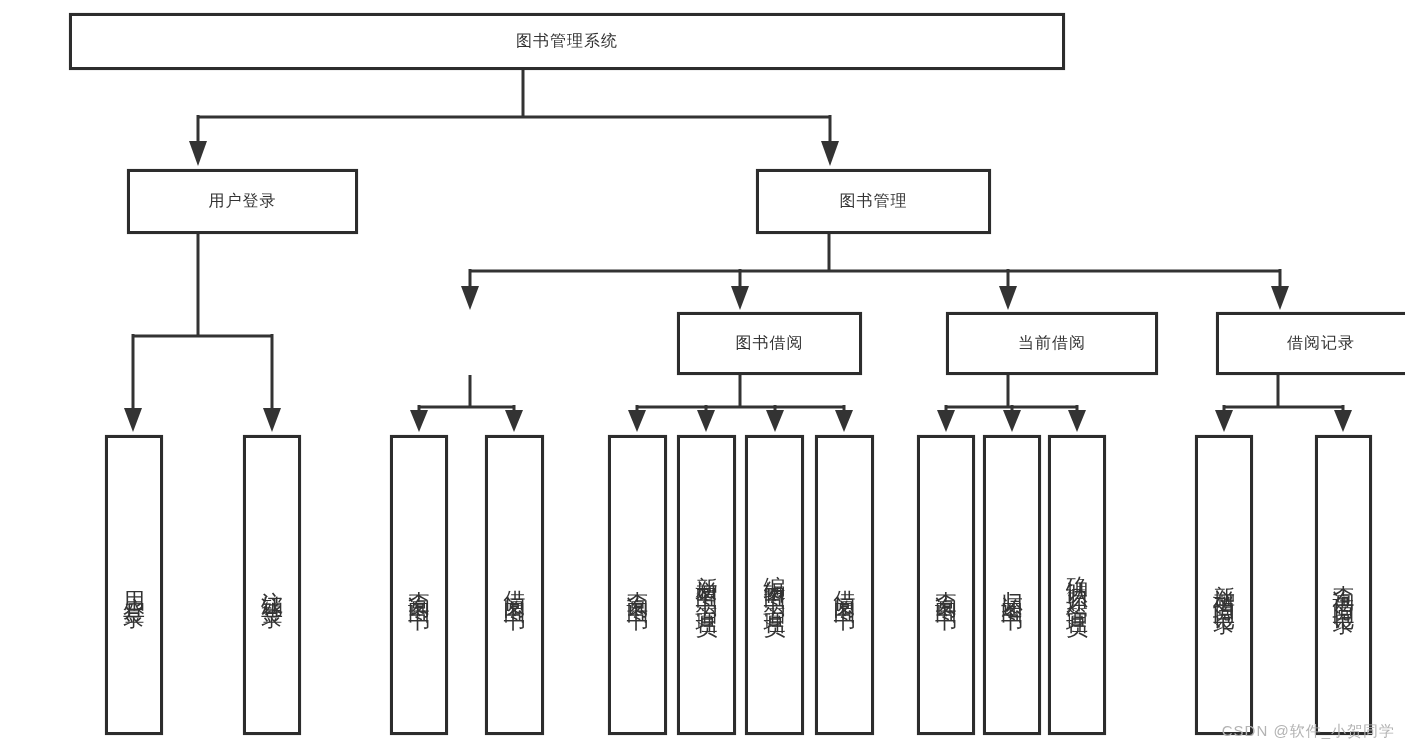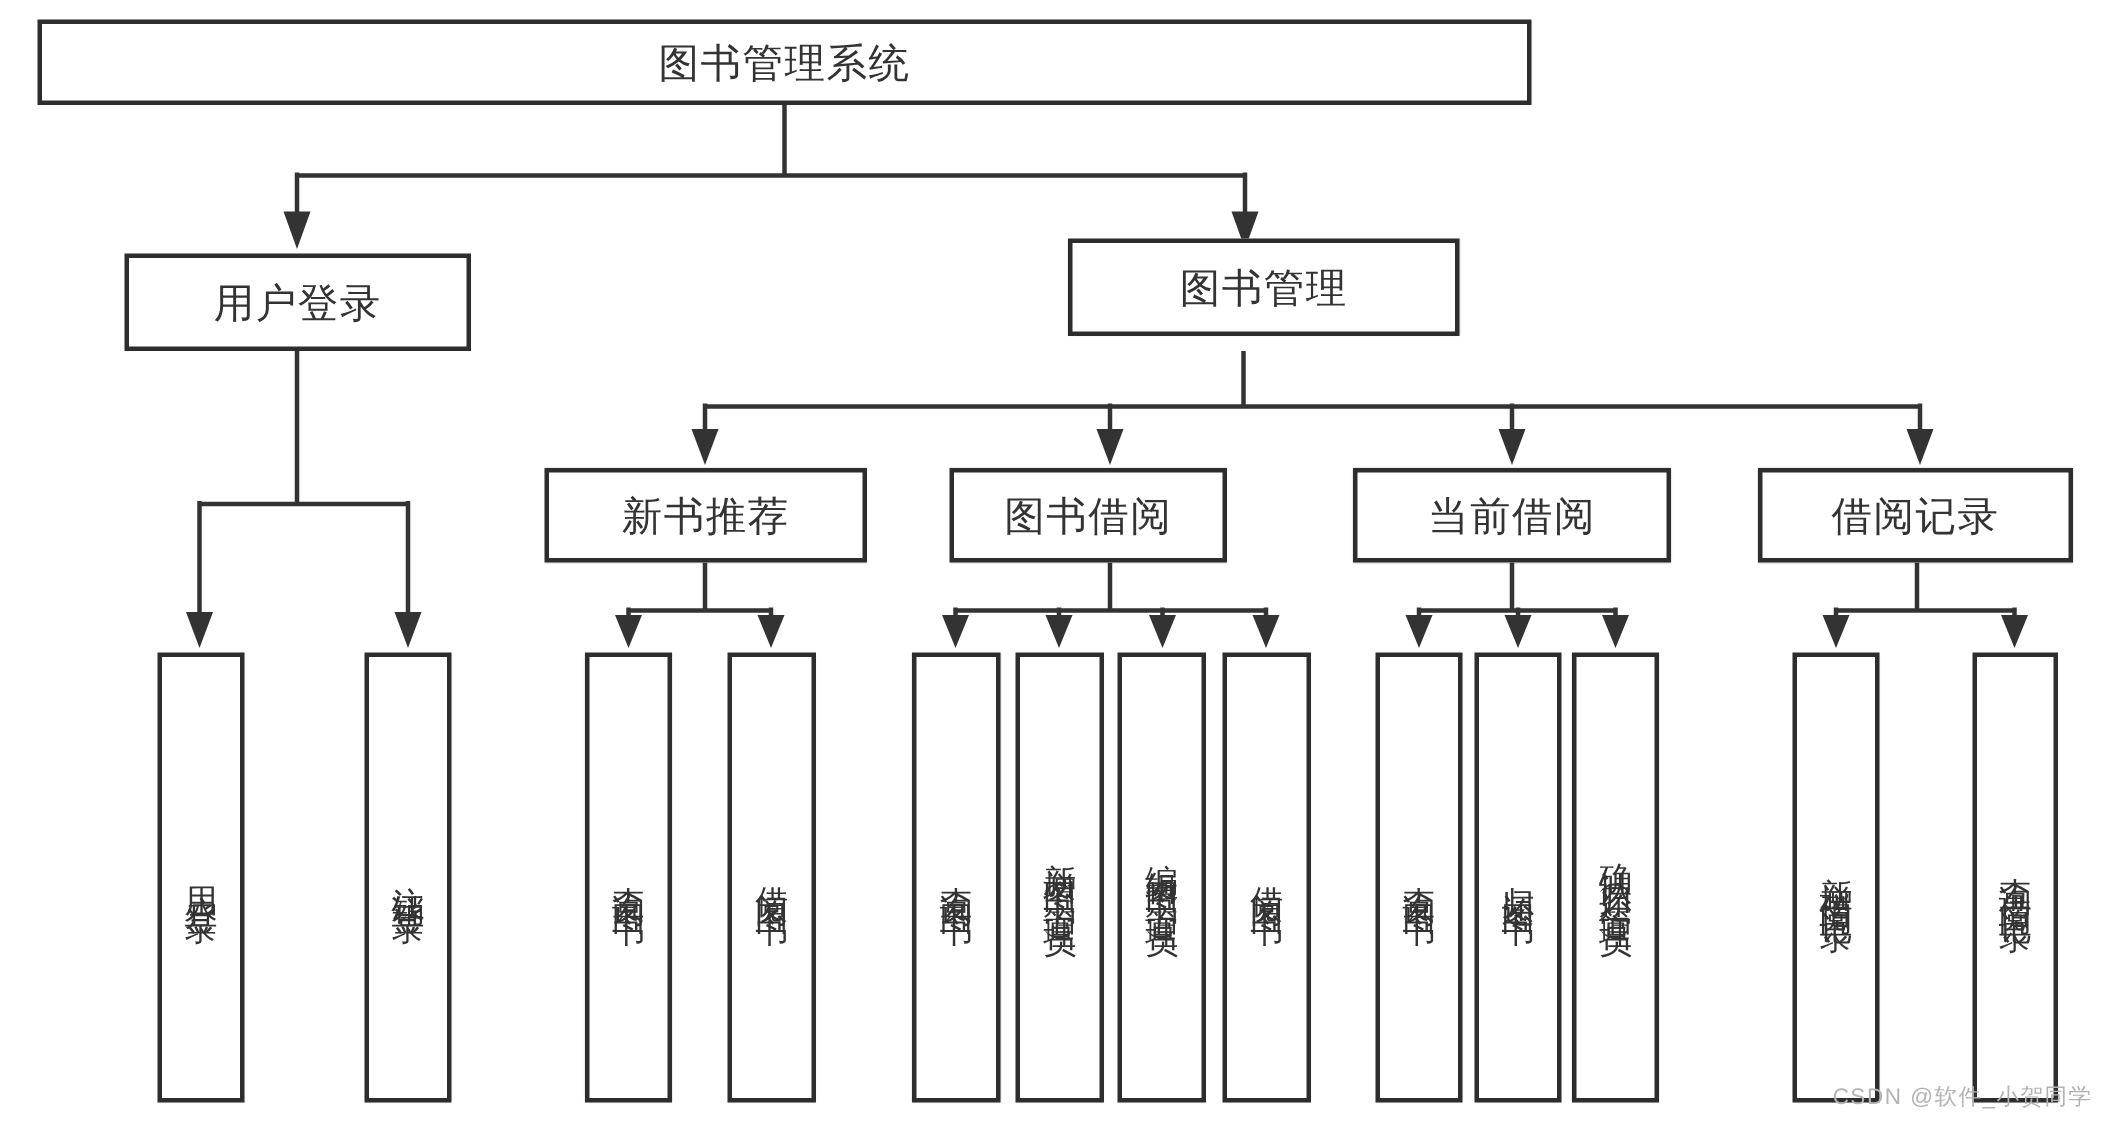--- a/index.html
+++ b/index.html
@@ -22,21 +22,21 @@
   .hbox, .vbox {
     position: absolute;
     box-sizing: border-box;
     background: #ffffff;
     border: 3px solid #2d2d2d;
     display: flex;
     align-items: center;
     justify-content: center;
     box-shadow: 0 0 1px rgba(0,0,0,0.35);
   }
-  .hbox { font-size: 27px; letter-spacing: 1px; }
+  .hbox { font-size: 16px; letter-spacing: 1px; margin-left: 44px; }
   .vbox {
     top: 435px;
     height: 300px;
     font-size: 22px;
   }
   .vbox span {
     writing-mode: vertical-rl;
     text-orientation: mixed;
     letter-spacing: 6px;
     line-height: 1;
@@ -133,27 +133,24 @@
     </g>
   </svg>
 
   <div class="hbox" style="left:25px; top:13px; width:996px; height:57px;">
     <span>图书管理系统</span>
   </div>
 
   <div class="hbox" style="left:83px; top:169px; width:231px; height:65px;">
     <span>用户登录</span>
   </div>
-  <div class="hbox" style="left:712px; top:159px; width:261px; height:65px;">
+  <div class="hbox" style="left:712px; top:169px; width:235px; height:65px;">
     <span>图书管理</span>
   </div>
 
-  <div class="hbox" style="left:363px; top:312px; width:215px; height:63px;">
-    <span>新书推荐</span>
-  </div>
   <div class="hbox" style="left:633px; top:312px; width:185px; height:63px;">
     <span>图书借阅</span>
   </div>
   <div class="hbox" style="left:1172px; top:312px; width:210px; height:63px;">
     <span>借阅记录</span>
   </div>
   <div class="hbox" style="left:902px; top:312px; width:212px; height:63px;">
     <span>当前借阅</span>
   </div>
 

